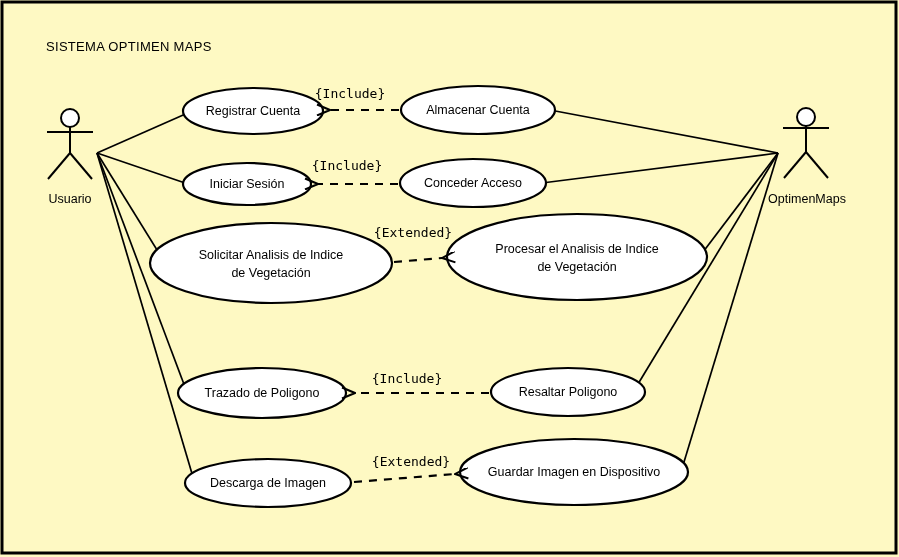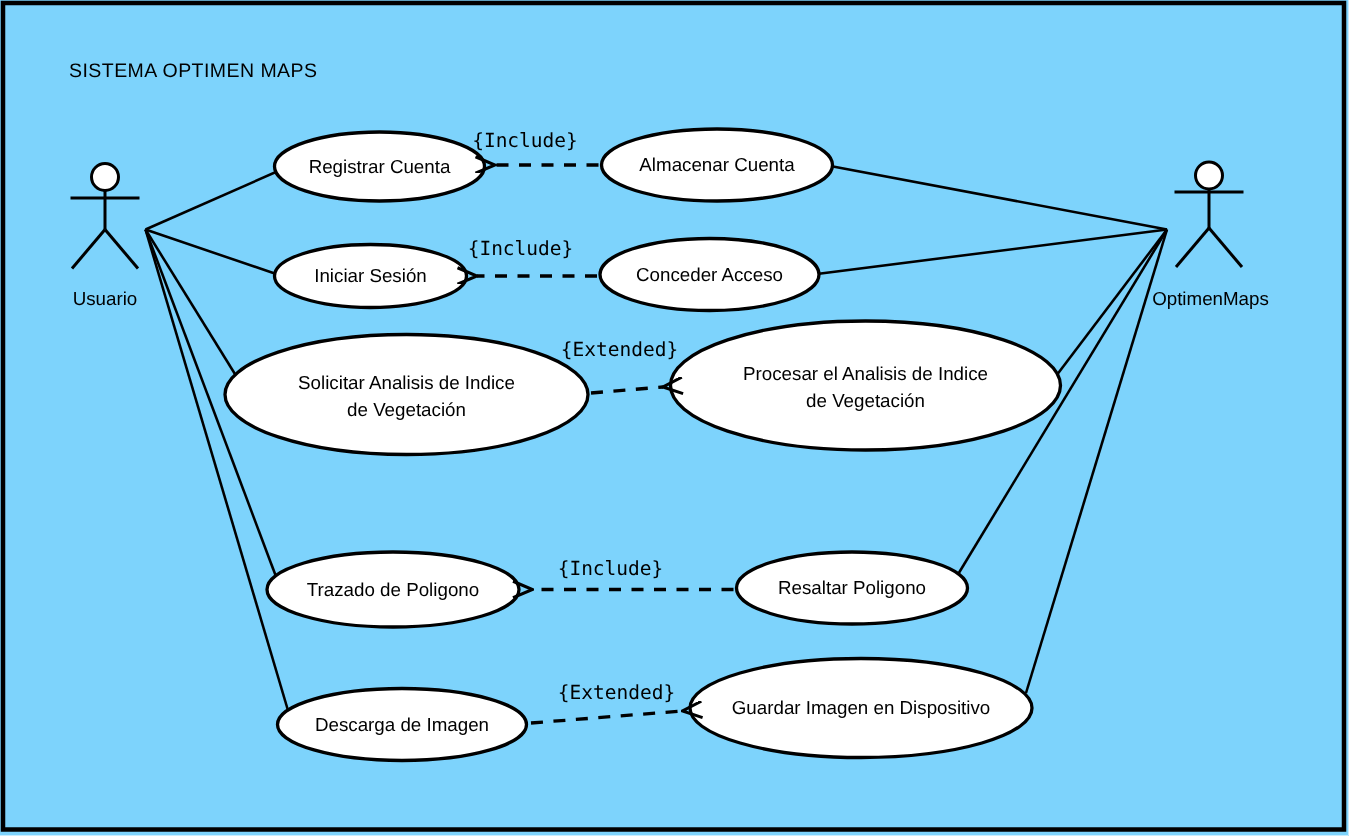--- a/index.html
+++ b/index.html
@@ -4,21 +4,21 @@
 <style>
   html, body {
     margin: 0;
     padding: 0;
     background: #ffffff;
   }
   .canvas {
     position: relative;
     width: 899px;
     height: 557px;
-    background: #7dd3fc;
+    background: #fef9c3;
     overflow: hidden;
   }
   svg text {
     font-family: "Liberation Sans", "DejaVu Sans", sans-serif;
     fill: #000000;
   }
   text.uc-label { font-size: 12.5px; }
   text.actor-label { font-size: 12.5px; }
   text.diagram-title { font-size: 13px; letter-spacing: 0.3px; }
   text.stereotype {

